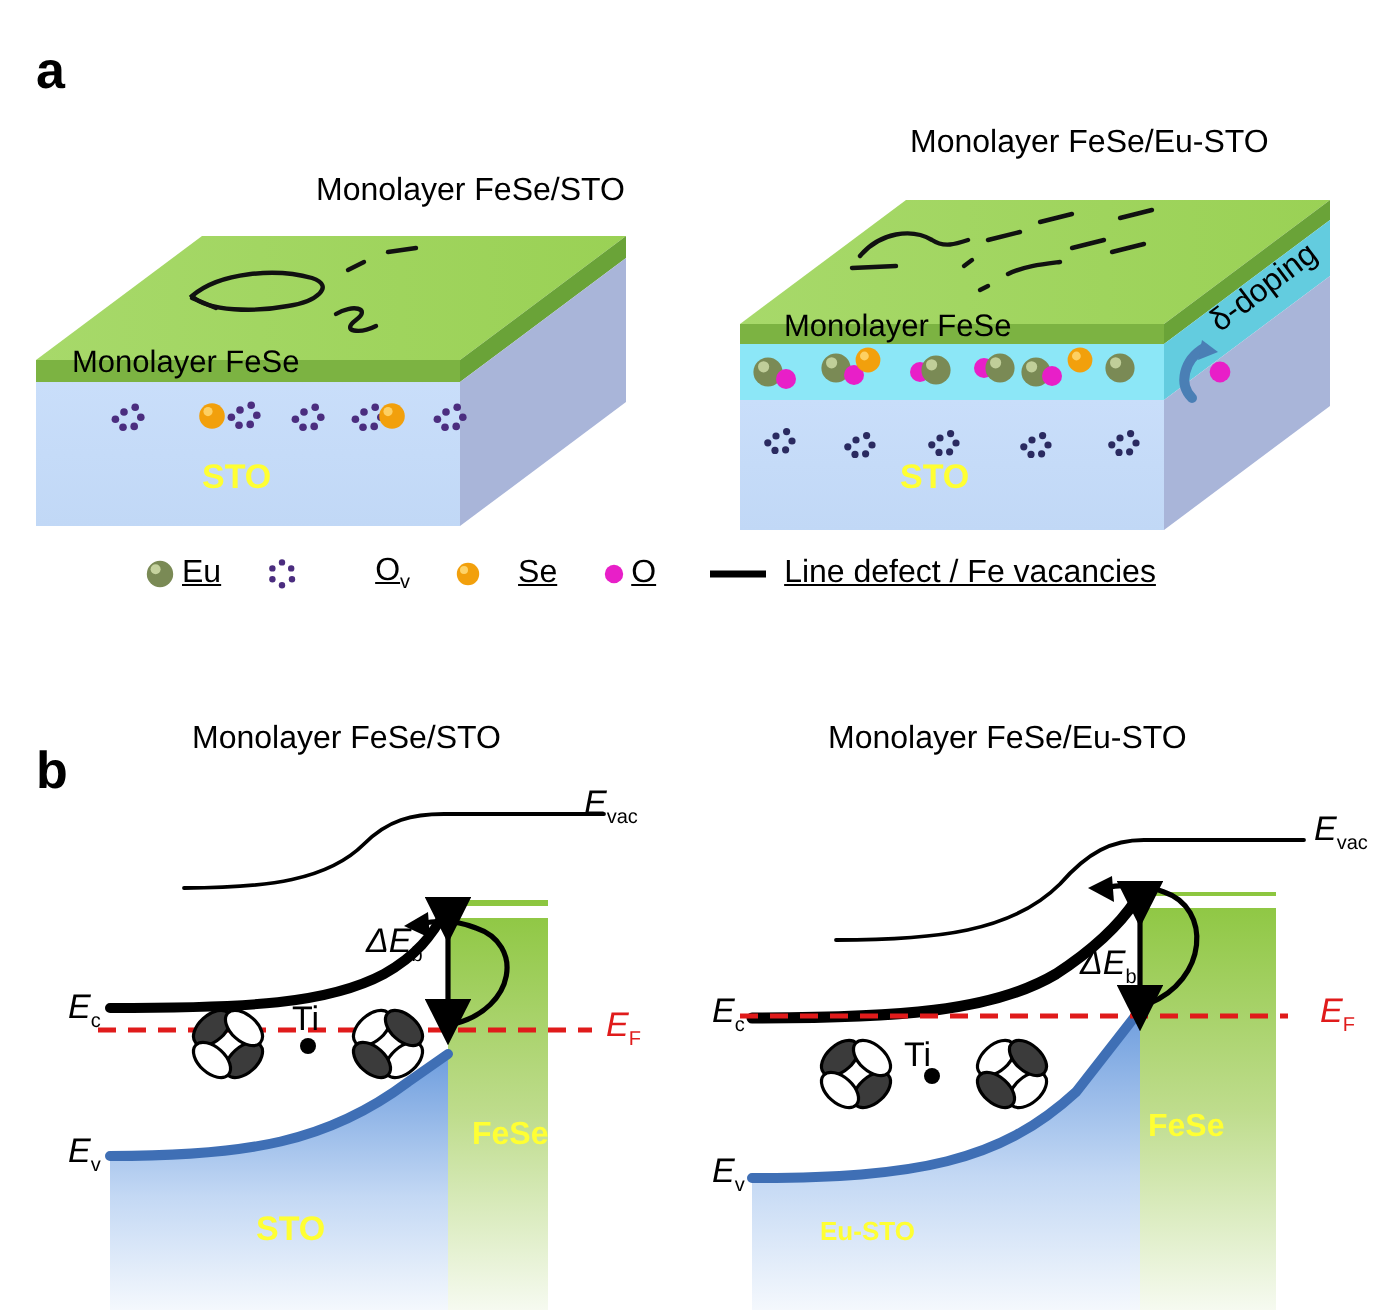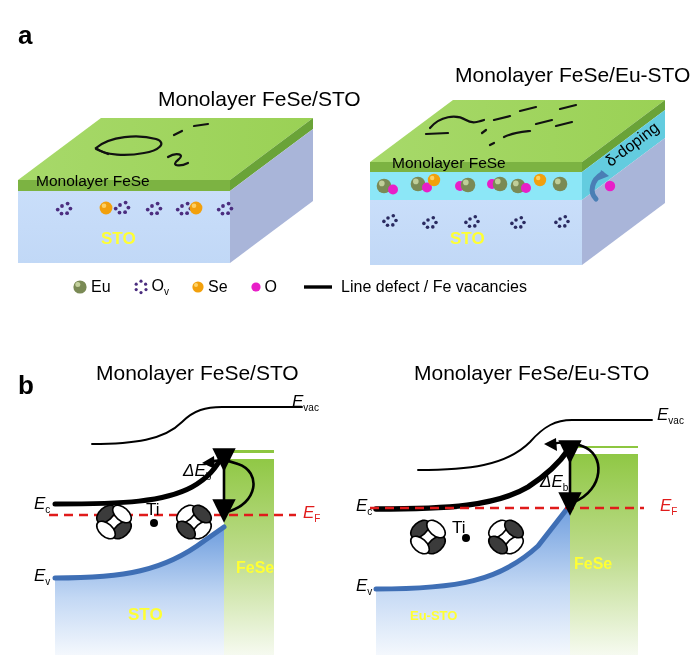--- a/index.html
+++ b/index.html
@@ -2,24 +2,24 @@
 <html><head>
 <meta charset="utf-8">
 <style>
   html,body{margin:0;padding:0;background:#ffffff;}
   body{width:700px;height:657px;position:relative;overflow:hidden;
        font-family:"Liberation Sans","DejaVu Sans",sans-serif;color:#000;}
   .fig{position:absolute;inset:0;}
   svg{display:block;}
   .abs{position:absolute;}
   .panel-letter{font-weight:bold;font-size:26px;letter-spacing:0;}
-  .ttl{font-size:21px;white-space:nowrap;}
+  .ttl{font-size:16px;white-space:nowrap;}
   .legend-lbl{font-size:16px;white-space:nowrap;}
   .sub{font-size:10px;}
-  .nowrap{white-space:nowrap;}
+  .nowrap{white-space:nowrap;margin-left:36px;}
 </style>
 </head>
 <body>
 
 <div class="fig">
 
   <div class="abs panel-letter" style="left:18px;top:20px;">a</div>
 
   <div class="abs ttl" style="left:158px;top:87px;">Monolayer FeSe/STO</div>
 
@@ -236,21 +236,21 @@
     <g fill="none" stroke="#4a7fb5" stroke-width="5" stroke-linecap="round">
       <path d="M232,74 C222,80 219,92 226,99"></path>
     </g>
     <polygon points="231,70 239,76 229,80" fill="#4a7fb5"></polygon>
     <circle cx="240" cy="86" r="5.2" fill="#e81fc8"></circle>
   </svg>
 
   <div class="abs" style="left:602px;top:156px;transform:rotate(-37deg);transform-origin:left top;
        font-size:16px;white-space:nowrap;">δ-doping</div>
 
-  <div class="abs" style="left:72px;top:277px;display:flex;align-items:center;gap:0;">
+  <div class="abs" style="left:72px;top:277px;display:flex;align-items:center;gap:0;text-decoration:underline;">
 
     <span style="display:flex;align-items:center;gap:3px;margin-right:22px;">
       <svg width="16" height="16" viewBox="0 0 16 16">
         <circle cx="8" cy="8" r="6.6" fill="#7a8a55"></circle>
           <circle cx="5.8" cy="5.6" r="2.5" fill="#cdd9a6" opacity=".9"></circle>
       </svg>
       <span class="legend-lbl">Eu</span>
     </span>
 
     <span style="display:flex;align-items:center;gap:3px;margin-right:22px;">
@@ -258,21 +258,21 @@
         <circle cx="8" cy="2.2" r="1.6" fill="#4b2d7f"></circle>
           <circle cx="12.6" cy="5.2" r="1.6" fill="#4b2d7f"></circle>
         <circle cx="13" cy="10.6" r="1.6" fill="#4b2d7f"></circle>
           <circle cx="8" cy="13.6" r="1.6" fill="#4b2d7f"></circle>
         <circle cx="3.2" cy="10.6" r="1.6" fill="#4b2d7f"></circle>
           <circle cx="3.2" cy="5.2" r="1.6" fill="#4b2d7f"></circle>
       </svg>
       <span class="legend-lbl nowrap"><span>O</span><sub class="sub">v</sub></span>
     </span>
 
-    <span style="display:flex;align-items:center;gap:3px;margin-right:22px;">
+    <span style="display:flex;align-items:center;gap:18px;margin-right:22px;">
       <svg width="14" height="14" viewBox="0 0 14 14">
         <circle cx="7" cy="7" r="5.6" fill="#f2a00c"></circle>
           <circle cx="5" cy="5" r="2" fill="#ffd873" opacity=".9"></circle>
       </svg>
       <span class="legend-lbl">Se</span>
     </span>
 
     <span style="display:flex;align-items:center;gap:3px;margin-right:26px;">
       <svg width="12" height="12" viewBox="0 0 12 12">
         <circle cx="6" cy="6" r="4.6" fill="#e81fc8"></circle>

